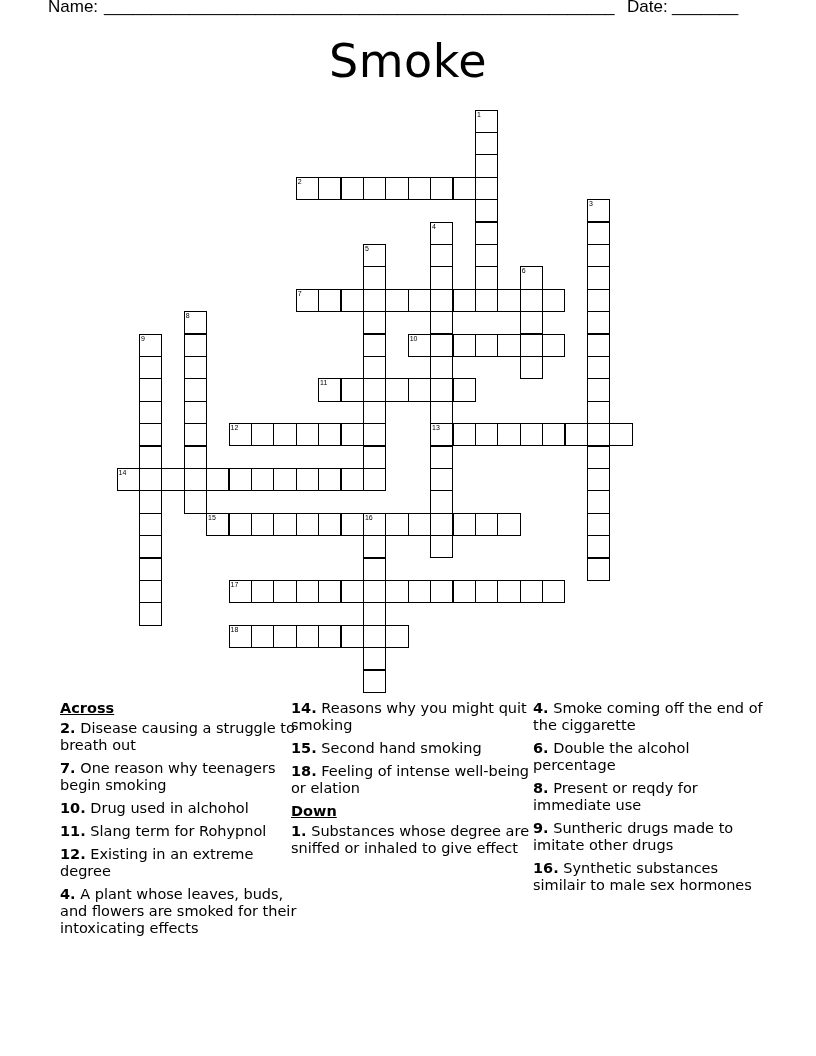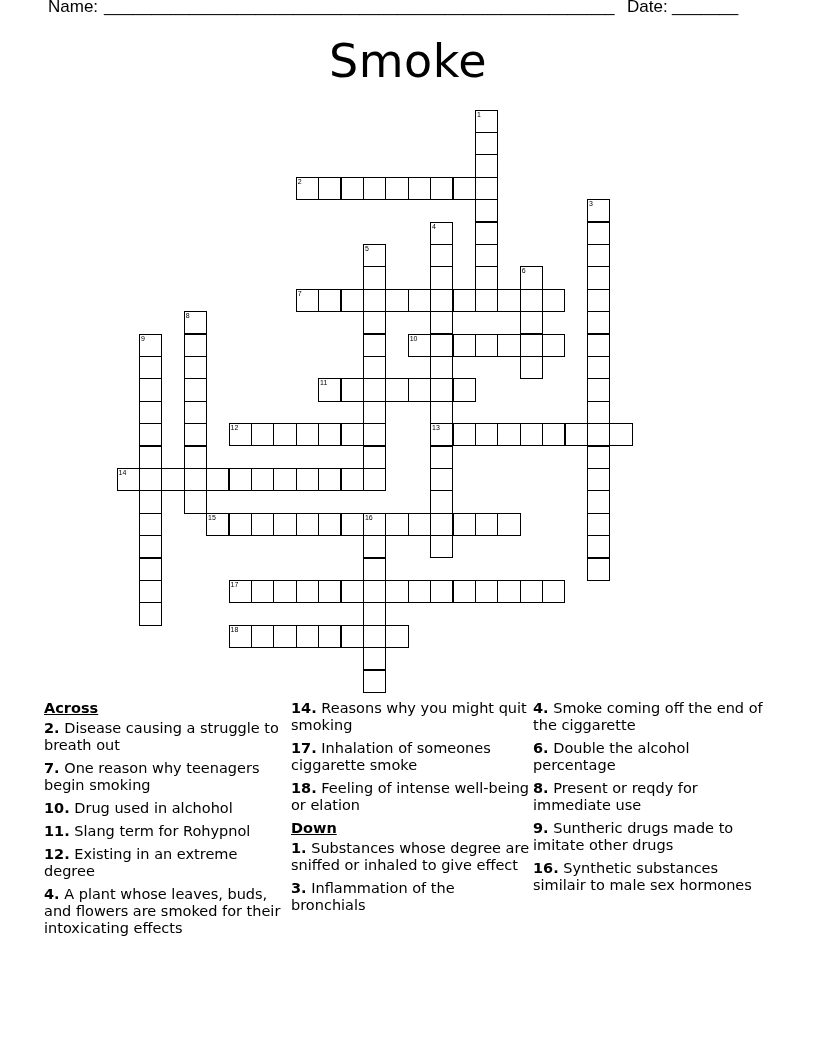--- a/index.html
+++ b/index.html
@@ -7,21 +7,21 @@
   .header { position: absolute; top: -3px; left: 48px; width: 700px; height: 22px; font-family: "Liberation Sans", sans-serif; font-size: 17px; }
   .header .name-label { position: absolute; left: 0; top: 0; }
   .header .name-line { position: absolute; left: 56px; top: 0; }
   .header .date-label { position: absolute; left: 579px; top: 0; }
   .header .date-line { position: absolute; left: 624px; top: 0; }
   .title { position: absolute; top: 34px; left: 0; width: 816px; text-align: center; font-family: "DejaVu Sans", sans-serif; font-size: 46px; font-weight: normal; letter-spacing: 0.5px; }
   .grid { position: absolute; left: 0; top: 0; width: 816px; height: 700px; }
   .cell { position: absolute; width: 22.4px; height: 22.4px; box-sizing: border-box; border: 1px solid #000; background: #fff; margin-left: -0.5px; margin-top: -0.5px; width: 23.4px; height: 23.4px; }
   .cell .num { position: absolute; top: 0px; left: 1px; font-family: "Liberation Sans", sans-serif; font-size: 7px; line-height: 8px; color: #000; }
   .clues { position: absolute; top: 700px; font-family: "DejaVu Sans", sans-serif; font-size: 14.5px; line-height: 17px; }
-  .col1 { left: 44px; width: 240px; }
+  .col1 { left: 60px; width: 240px; }
   .col2 { left: 291px; width: 240px; }
   .col3 { left: 533px; width: 240px; }
   .section-head { font-weight: bold; text-decoration: underline; margin-bottom: 3px; }
   .clue { margin-bottom: 6px; }
   .clue .cn { font-weight: bold; }
 </style>
 </head>
 <body>
 
 <div class="header">
@@ -245,25 +245,24 @@
   <div class="clue"><span class="cn">2.</span> <span>Disease causing a struggle to breath out</span></div>
   <div class="clue"><span class="cn">7.</span> <span>One reason why teenagers begin smoking</span></div>
   <div class="clue"><span class="cn">10.</span> <span>Drug used in alchohol</span></div>
   <div class="clue"><span class="cn">11.</span> <span>Slang term for Rohypnol</span></div>
   <div class="clue"><span class="cn">12.</span> <span>Existing in an extreme degree</span></div>
   <div class="clue"><span class="cn">4.</span> <span>A plant whose leaves, buds, and flowers are smoked for their intoxicating effects</span></div>
 </div>
 
 <div class="clues col2">
   <div class="clue"><span class="cn">14.</span> <span>Reasons why you might quit smoking</span></div>
-  <div class="clue"><span class="cn">17.</span> <span>Inhalation of someones ciggarette smoke</span></div>
+  <div class="clue"><span class="cn">15.</span> <span>Second hand smoking</span></div>
   <div class="clue"><span class="cn">18.</span> <span>Feeling of intense well-being or elation</span></div>
   <div class="section-head">Down</div>
   <div class="clue"><span class="cn">1.</span> <span>Substances whose degree are sniffed or inhaled to give effect</span></div>
-  <div class="clue"><span class="cn">3.</span> <span>Inflammation of the bronchials</span></div>
 </div>
 
 <div class="clues col3">
   <div class="clue"><span class="cn">4.</span> <span>Smoke coming off the end of the ciggarette</span></div>
   <div class="clue"><span class="cn">6.</span> <span>Double the alcohol percentage</span></div>
   <div class="clue"><span class="cn">8.</span> <span>Present or reqdy for immediate use</span></div>
   <div class="clue"><span class="cn">9.</span> <span>Suntheric drugs made to imitate other drugs</span></div>
   <div class="clue"><span class="cn">16.</span> <span>Synthetic substances similair to male sex hormones</span></div>
 </div>
 

